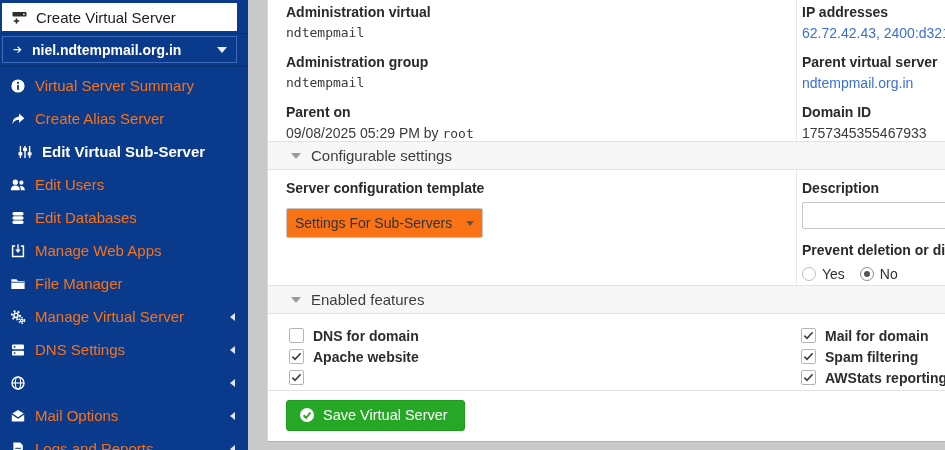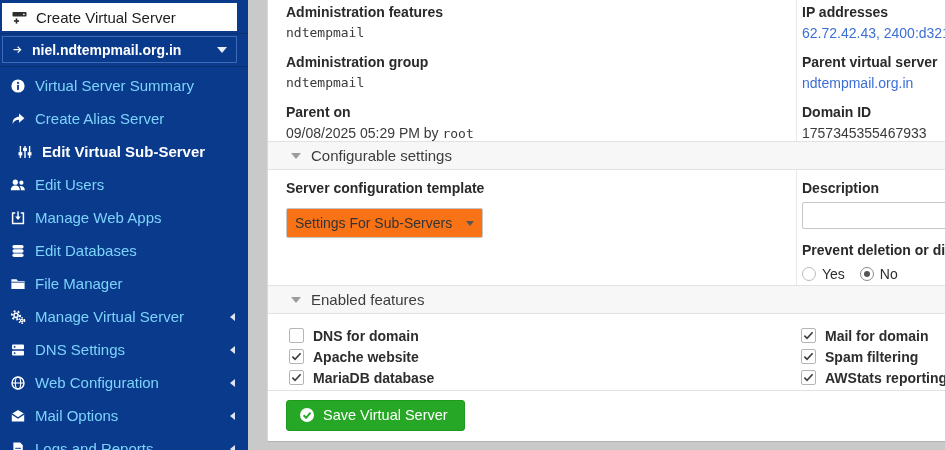--- a/index.html
+++ b/index.html
@@ -24,21 +24,21 @@
     border:1px solid #3f6ab8; display:flex; align-items:center;
     color:#fff; font-size:14px; padding:0 9px; cursor:pointer;font-weight:bold;
   }
   .selector .garrow { width:13px; height:13px; margin-right:7px; flex:0 0 auto; }
   .selector .sel-label { flex:1 1 auto; white-space:nowrap; overflow:hidden; }
   .caret-down { width:0; height:0; border-left:5px solid transparent; border-right:5px solid transparent; border-top:6px solid #e8edf7; }
   .sep-b { position:absolute; left:0; top:66px; width:248px; height:1px; background:#083071; }
   .nav { position:absolute; left:0; top:69px; width:248px; }
   .nav-item {
     height:33px; display:flex; align-items:center; padding-left:8px;
-    color:#7dd3fc; font-size:15px; position:relative; cursor:pointer; white-space:nowrap;
+    color:#f97316; font-size:15px; position:relative; cursor:pointer; white-space:nowrap;
   }
   .nav-item.active { font-weight:bold; color:#fff;padding-left:15px; }
   .nico { width:20px; height:17px; margin-right:7px; display:flex; align-items:center; justify-content:center; flex:0 0 auto; }
   .chev {
     position:absolute; right:13px; top:50%; margin-top:-4px;
     width:0; height:0; border-top:4px solid transparent; border-bottom:4px solid transparent;
     border-right:5px solid #dde5f3;
   }
   
   .card {
@@ -169,43 +169,43 @@
           <path d="M0.8 13.2 C0.8 10 3 8.6 5.3 8.6 C7.6 8.6 9.8 10 9.8 13.2 Z"></path>
           <circle cx="11.4" cy="5.7" r="2.1"></circle>
           <path d="M10.6 8.9 C12.8 9 14.9 10.3 14.9 13.2 L10.9 13.2 C10.9 11.3 10.4 9.9 9.6 9.2 Z"></path>
         </svg>
       </span>
       <span class="nlabel">Edit Users</span>
     </div>
 
     <div class="nav-item">
       <span class="nico">
-        <svg viewBox="0 0 16 16" width="16" height="16">
-          <path d="M5.2 3 H2.6 V13.4 H13.4 V3 H10.8" fill="none" stroke="#fff" stroke-width="1.5"></path>
-          <rect x="7.3" y="1.4" width="1.4" height="6" fill="#fff"></rect>
-          <path d="M5.2 6.6 L8 10 L10.8 6.6 Z" fill="#fff"></path>
-        </svg>
-      </span>
-      <span class="nlabel">Manage Web Apps</span>
-    </div>
-
-    <div class="nav-item">
-      <span class="nico">
         <svg viewBox="0 0 16 16" width="16" height="16" fill="#fff">
           <rect x="2.4" y="2.1" width="11.2" height="3.5" rx="1.75"></rect>
           <rect x="2.4" y="6.3" width="11.2" height="3.5" rx="1.75"></rect>
           <rect x="2.4" y="10.5" width="11.2" height="3.5" rx="1.75"></rect>
         </svg>
       </span>
       <span class="nlabel">Edit Databases</span>
     </div>
 
     <div class="nav-item">
       <span class="nico">
         <svg viewBox="0 0 16 16" width="16" height="16">
+          <path d="M5.2 3 H2.6 V13.4 H13.4 V3 H10.8" fill="none" stroke="#fff" stroke-width="1.5"></path>
+          <rect x="7.3" y="1.4" width="1.4" height="6" fill="#fff"></rect>
+          <path d="M5.2 6.6 L8 10 L10.8 6.6 Z" fill="#fff"></path>
+        </svg>
+      </span>
+      <span class="nlabel">Manage Web Apps</span>
+    </div>
+
+    <div class="nav-item">
+      <span class="nico">
+        <svg viewBox="0 0 16 16" width="16" height="16">
           <path d="M1.4 3.2 H6.4 L8 5 H14.6 V12.9 H1.4 Z" fill="#fff"></path>
           <path d="M1.4 6.2 H14.6" stroke="#0a3a8c" stroke-width="0.9"></path>
         </svg>
       </span>
       <span class="nlabel">File Manager</span>
     </div>
 
     <div class="nav-item">
       <span class="nico">
         <svg viewBox="0 0 16 16" width="16" height="16">
@@ -233,21 +233,20 @@
     </div>
 
     <div class="nav-item">
       <span class="nico">
         <svg viewBox="0 0 16 16" width="16" height="16">
           <circle cx="8" cy="8" r="6" fill="none" stroke="#fff" stroke-width="1.4"></circle>
           <ellipse cx="8" cy="8" rx="2.7" ry="6" fill="none" stroke="#fff" stroke-width="1.1"></ellipse>
           <path d="M2 8 H14" stroke="#fff" stroke-width="1.1"></path>
         </svg>
       </span>
-      <span class="nlabel">Web Configuration</span>
       <span class="chev"></span>
     </div>
 
     <div class="nav-item">
       <span class="nico">
         <svg viewBox="0 0 16 16" width="16" height="16">
           <path d="M8 2 L14.2 5.8 V13.6 H1.8 V5.8 Z" fill="#fff"></path>
           <path d="M1.8 5.9 L8 10 L14.2 5.9" fill="none" stroke="#0a3a8c" stroke-width="1.3"></path>
         </svg>
       </span>
@@ -270,21 +269,21 @@
 
   </nav>
 </aside>
 
 <main class="card">
 
   <section class="info-sec">
     <div class="vdiv"></div>
     <div class="col-l">
       <div class="fgroup">
-        <div class="flabel">Administration features</div>
+        <div class="flabel">Administration virtual</div>
         <div class="fvalue mono">ndtempmail</div>
       </div>
       <div class="fgroup">
         <div class="flabel">Administration group</div>
         <div class="fvalue mono">ndtempmail</div>
       </div>
       <div class="fgroup">
         <div class="flabel">Parent on</div>
         <div class="fvalue"><span>09/08/2025 05:29 PM by </span><span class="mono">root</span></div>
       </div>
@@ -350,21 +349,20 @@
             </svg>
           </span>
         <span class="cblabel">Apache website</span>
       </div>
       <div class="cbrow">
         <span class="cb on">
             <svg viewBox="0 0 12 12" width="11" height="11">
               <path d="M1.5 6.2 L4.4 9 L10.5 2.4" fill="none" stroke="#3e3e3e" stroke-width="1.8"></path>
             </svg>
           </span>
-        <span class="cblabel">MariaDB database</span>
       </div>
     </div>
     <div class="feat-r">
       <div class="cbrow">
         <span class="cb on">
             <svg viewBox="0 0 12 12" width="11" height="11">
               <path d="M1.5 6.2 L4.4 9 L10.5 2.4" fill="none" stroke="#3e3e3e" stroke-width="1.8"></path>
             </svg>
           </span>
         <span class="cblabel">Mail for domain</span>

